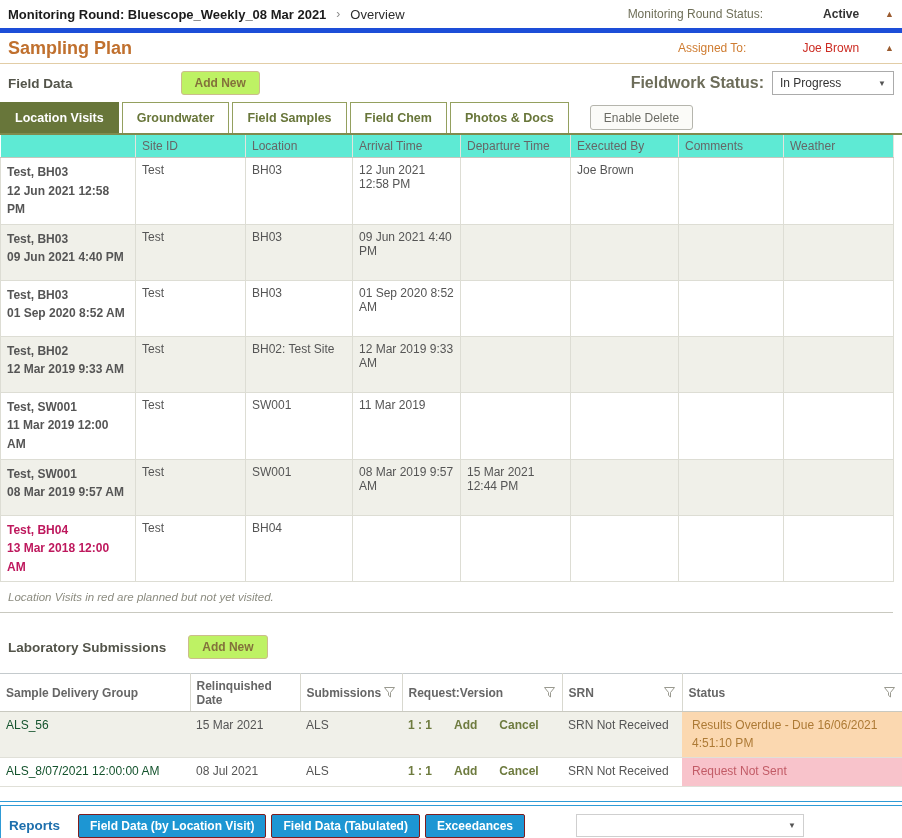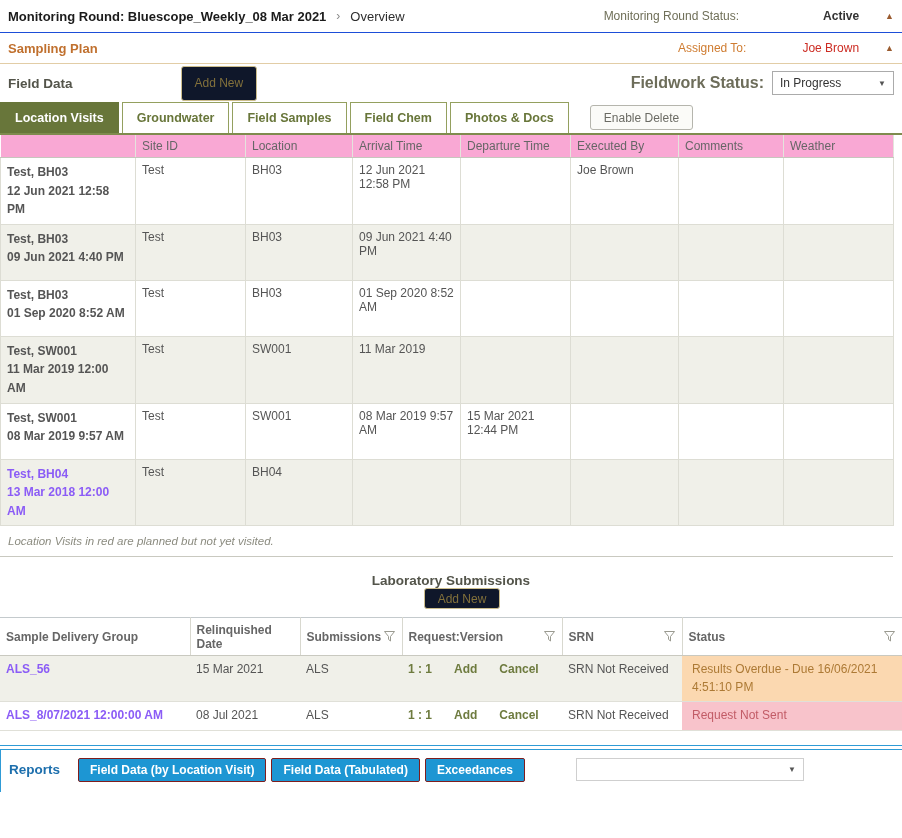--- a/index.html
+++ b/index.html
@@ -1,75 +1,75 @@
 <!DOCTYPE html>
 <html><head>
 <meta charset="utf-8">
 <style>
   * { box-sizing: border-box; }
   html, body { margin: 0; padding: 0; background: #fff; }
   body { font-family: "Liberation Sans", sans-serif; font-size: 12px; color: #333; }
   .page { width: 902px; min-height: 838px; background: #fff; position: relative; overflow: hidden; }
 
   
-  .topbar { display: flex; justify-content: space-between; align-items: center; height: 33px; padding: 0 8px; border-bottom: 1px solid #1d4ed8; }
+  .topbar { display: flex; justify-content: space-between; align-items: center; height: 33px; padding: 0 8px; border-bottom: 5px solid #1d4ed8; }
   .topbar-left { display: flex; align-items: center; }
   .page-title { font-weight: bold; font-size: 13px; color: #1b1b1b; }
   .crumb-sep { margin: 0 10px; color: #8a8a8a; font-size: 12px; }
   .crumb { font-size: 13px; color: #2d2d2d; }
   .topbar-right { display: flex; align-items: center; }
   .status-label { color: #6f6f58; font-size: 12px; }
-  .status-value { color: #333; font-weight: bold; margin-left: 84px; }
+  .status-value { color: #333; font-weight: bold; margin-left: 60px; }
   .collapse { color: #9a5b2f; font-size: 9px; margin-left: 26px; cursor: pointer; }
 
   
   .sampling { display: flex; justify-content: space-between; align-items: center; height: 31px; padding: 0 8px; border-bottom: 1px solid #e2cda6; }
-  .sp-title { color: #c0702e; font-weight: bold; font-size: 13px; }
+  .sp-title { color: #c0702e; font-weight: bold; font-size: 18px; }
   .sp-right { display: flex; align-items: center; }
   .assigned-label { color: #cf7c31; font-size: 12px; }
   .assigned-value { color: #cc2b22; font-size: 12px; margin-left: 56px; }
 
   
   .fd-head { display: flex; align-items: center; height: 38px; padding: 0 8px; }
   .h2 { font-weight: bold; font-size: 13.5px; color: #53544a; }
-  .addnew { height: 35px; padding: 0 13px; background: #0f172a; border: 1px solid #ccbd8c; color: #83713b; font-weight: normal; font-size: 12px; border-radius: 3px; cursor: pointer; }
+  .addnew { height: 24px; padding: 0 13px; background: #bef264; border: 1px solid #ccbd8c; color: #83713b; font-weight: bold; font-size: 12px; border-radius: 3px; cursor: pointer; }
   .fd-head .addnew { margin-left: 108px; }
   .fd-right { margin-left: auto; display: flex; align-items: center; gap: 8px; }
   .fw-label { font-weight: bold; color: #6d6d5a; font-size: 16px; }
   .selectbox { width: 122px; height: 24px; border: 1px solid #ababab; display: flex; align-items: center; justify-content: space-between; padding: 0 7px; font-size: 12px; color: #333; background: #fff; cursor: pointer; }
   .caret { color: #555; font-size: 8px; }
 
   
   .tabs { display: flex; align-items: flex-end; gap: 3px; border-bottom: 2px solid #7f8b4e; height: 33px; padding-left: 0; }
   .tab { height: 31px; display: flex; align-items: center; padding: 0 14px; border: 1px solid #94a05f; border-bottom: none; background: #fff; color: #68763a; font-weight: bold; font-size: 12.5px; cursor: pointer; }
   .tab.active { background: #68763a; color: #fff; border-color: #68763a; }
   .enable-del { margin-left: 18px; align-self: center; height: 25px; border: 1px solid #b5b5ad; color: #6b6b64; background: #fbfbf8; border-radius: 3px; font-size: 12px; padding: 0 13px; cursor: pointer; }
 
   
   table { border-collapse: collapse; table-layout: fixed; width: 893px; font-size: 12px; }
-  .visits th { text-align: left; font-weight: normal; color: #666; padding: 4px 6px; border-bottom: 1px solid #c6c6bd; border-right: 1px solid #e4e4dc; height: 22px; background: #f9a8d4; }
+  .visits th { text-align: left; font-weight: normal; color: #666; padding: 4px 6px; border-bottom: 1px solid #c6c6bd; border-right: 1px solid #e4e4dc; height: 22px; background: #5eead4; }
   .visits td { border: 1px solid #ddddd4; border-left: none; padding: 5px 6px; vertical-align: top; height: 56px; color: #555; }
   .visits td:first-child { border-left: 1px solid #ddddd4; }
   .visits tbody tr:nth-child(even) { background: #f0f0e9; }
   .vname { color: #6e7b3f; font-weight: bold; line-height: 1.55; cursor: pointer; }
-  tr.planned .vname { color: #8b5cf6; }
+  tr.planned .vname { color: #be185d; }
 
   .note { padding: 9px 8px; font-style: italic; color: #8c8c80; font-size: 11.5px; border-bottom: 1px solid #c9c9c0; width: 893px; }
 
   
-  .lab-head { display: flex; align-items: center; height: 36px; padding: 0 8px; margin-top: 16px; flex-direction: column; }
+  .lab-head { display: flex; align-items: center; height: 36px; padding: 0 8px; margin-top: 16px; }
   .lab-head .addnew { margin-left: 22px; }
   .lab-table { width: 902px; margin-top: 8px; border-top: 1px solid #c4cacd; }
   .lab-table th { font-weight: bold; color: #666; padding: 0 6px; border-right: 1px solid #d8d8cf; border-bottom: 1px solid #c9c9c0; height: 38px; background: #fff; }
   .lab-th { display: flex; align-items: center; justify-content: space-between; }
   .lab-th .lbl { text-align: left; }
   .funnel { width: 13px; height: 13px; flex: none; cursor: pointer; }
   .lab-table td { padding: 6px; border-bottom: 1px solid #e0e0d8; vertical-align: top; color: #555; }
   .lab-table tbody tr:first-child { background: #f0f0e9; }
-  .sdg-link { color: #8b5cf6; font-weight: bold; cursor: pointer; }
+  .sdg-link { color: #14532d; font-weight: normal; cursor: pointer; }
   .rv-cell { display: flex; gap: 22px; }
   .rv-val { color: #6e7b3f; font-weight: bold; }
   .lab-link { color: #6e7b3f; font-weight: bold; cursor: pointer; }
   td.status-cell { padding: 0; }
   .status-inner { padding: 5px 10px; min-height: 100%; line-height: 1.45; }
   .status-overdue { background: #fbd8b0; color: #ad7a35; }
   .status-notsent { background: #f8c3cb; color: #c25b66; }
 
   
   .blue-sep { margin-top: 14px; height: 5px; border-top: 1px solid #2f9bd6; border-bottom: 1px solid #2f9bd6; }
@@ -177,20 +177,33 @@
         <td></td>
       </tr>
       <tr>
         <td class="vname">
             <div>Test, BH03</div>
             <div>01 Sep 2020 8:52 AM</div>
           </td>
         <td>Test</td>
         <td>BH03</td>
         <td>01 Sep 2020 8:52 AM</td>
+        <td></td>
+        <td></td>
+        <td></td>
+        <td></td>
+      </tr>
+      <tr>
+        <td class="vname">
+            <div>Test, BH02</div>
+            <div>12 Mar 2019 9:33 AM</div>
+          </td>
+        <td>Test</td>
+        <td>BH02: Test Site</td>
+        <td>12 Mar 2019 9:33 AM</td>
         <td></td>
         <td></td>
         <td></td>
         <td></td>
       </tr>
       <tr>
         <td class="vname">
             <div>Test, SW001</div>
             <div>11 Mar 2019 12:00 AM</div>
           </td>

